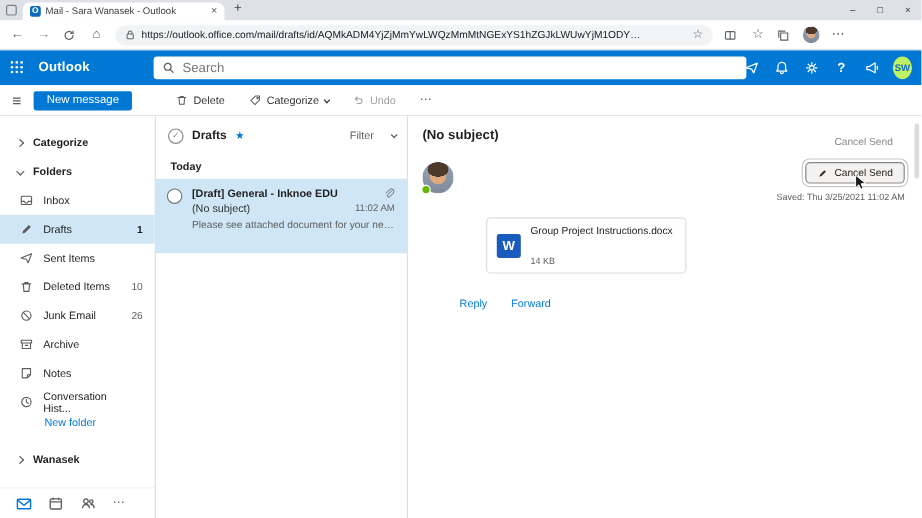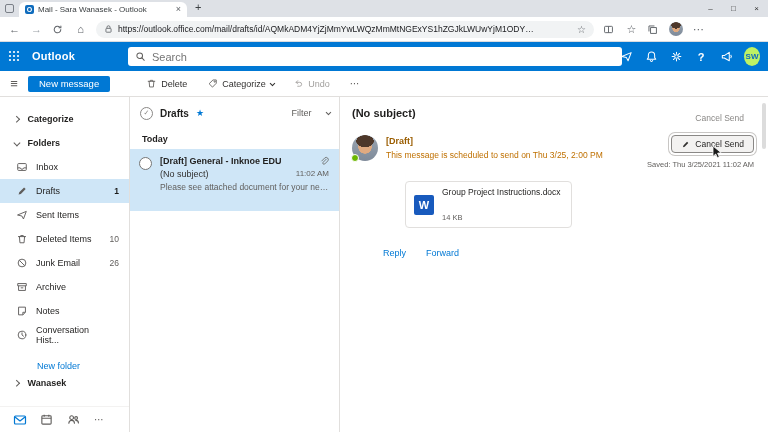--- a/index.html
+++ b/index.html
@@ -54,21 +54,21 @@
 .sb-head{height:24px;display:flex;align-items:center;gap:9px;padding-left:14px;font-size:9px;font-weight:700;color:#201f1e}
 .chev{display:inline-block;width:4.5px;height:4.5px;border-right:1.2px solid #605e5c;border-bottom:1.2px solid #605e5c;flex:0 0 auto}
 .chev.down{transform:rotate(45deg) translateY(-1px)}
 .chev.right{transform:rotate(-45deg)}
 .chev.small{width:3.5px;height:3.5px;border-color:currentColor}
 .sb-item{height:24px;display:flex;align-items:center;gap:8px;padding:0 10px 0 16px;font-size:9px;color:#201f1e}
 .sb-item .ic{width:12px;height:12px;color:#605e5c;flex:0 0 auto;display:flex}
 .sb-item .cnt{margin-left:auto;font-size:8.5px;color:#605e5c}
 .sb-item.sel{background:#cfe6f7}
 .sb-item.sel .cnt{color:#1b1a19;font-weight:600}
-.newfolder{height:24px;display:flex;align-items:flex-end;padding-left:37px;font-size:9px;color:#0078d4}
+.newfolder{height:24px;display:flex;align-items:flex-start;padding-left:37px;font-size:9px;color:#0078d4}
 .sb-footer{height:26px;display:flex;align-items:center;gap:13px;padding-left:13px;border-top:1px solid #f3f2f1}
 .sb-footer .fic{width:14px;height:14px;display:flex;color:#605e5c}
 .sb-footer .fic.active{color:#0078d4}
 .sb-footer .fmore{color:#605e5c;font-size:10px}
 
 
 #list{width:210px;border-right:1px solid #e1dfdd;display:flex;flex-direction:column;background:#fff}
 .list-head{height:32px;display:flex;align-items:center;padding:0 10px;gap:7px}
 .selall{width:13px;height:13px;border:1px solid #8a8886;border-radius:50%;font-size:7px;color:#8a8886;display:flex;align-items:center;justify-content:center;flex:0 0 auto}
 .list-title{font-size:10px;font-weight:700}
@@ -437,24 +437,20 @@
   </div>
 
   <div id="reading">
     <div class="rp-subject">(No subject)</div>
     <span class="rp-cancel-top">Cancel Send</span>
 
     <div class="rp-head">
       <span class="avatar photo">
         <span class="presence"></span>
       </span>
-      <div class="rp-meta">
-        <div class="draft-label">[Draft]</div>
-        <div class="sched">This message is scheduled to send on Thu 3/25, 2:00 PM</div>
-      </div>
       <div class="rp-right">
         <span class="cancel-btn">
           <span class="pic">
             <svg width="9" height="9" viewBox="0 0 14 14">
                 <path d="M3 11.2l.8-2.7 5.6-5.6 1.9 1.9-5.6 5.6-2.7.8z" fill="currentColor"></path>
               </svg>
           </span>
           <span>Cancel Send</span>
           <span class="cursor-arrow">
             <svg width="11" height="14" viewBox="0 0 11 14">

